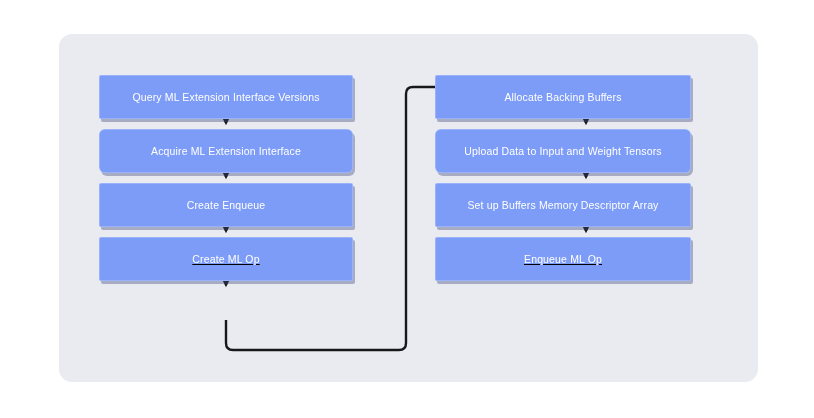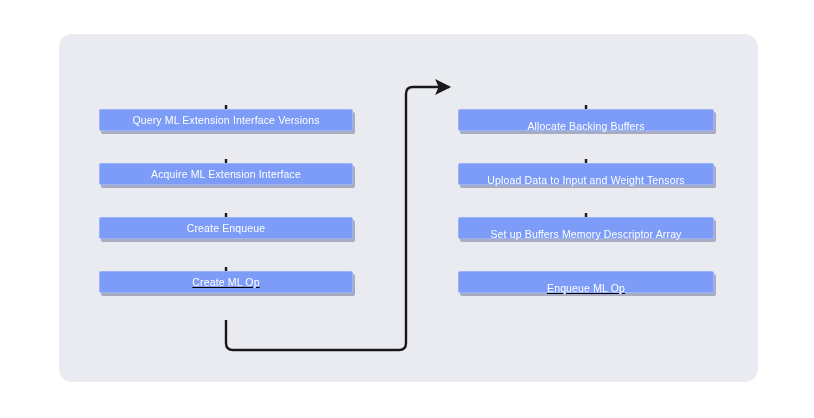--- a/index.html
+++ b/index.html
@@ -48,38 +48,37 @@
   .node {
     position: absolute;
     box-sizing: border-box;
     display: flex;
     align-items: center;
     justify-content: center;
     background: #7d9cf8;
     border-radius: 2px;
     box-shadow: 2px 3px 0 rgba(60, 72, 120, 0.38),
                 0 0 0 0.5px rgba(255,255,255,0.45) inset;
-    height: 22px;
-    margin-top: 34px;
+    height: 44px;
   }
   .node .node-label {
     color: #ffffff;
     font-size: 10.5px;
     line-height: 1;
     letter-spacing: 0.15px;
     white-space: nowrap;
     font-weight: 400;
     text-align: center;
   }
 
   .col-left  { left: 99px;  width: 254px; }
-  .col-right { left: 458px; width: 256px; align-items: flex-end; }
+  .col-right { left: 435px; width: 256px; }
 
   .row-0 { top: 75px; }
-  .row-1 { top: 129px; }
+  .row-1 { top: 129px; border-radius: 6px; }
   .row-2 { top: 183px; }
   .row-3 { top: 237px; text-decoration: underline; }
   .row-4 { top: 291px; }
 </style>
 </head>
 <body>
 
 <div id="diagram-root">
 
   <div id="panel"></div>

